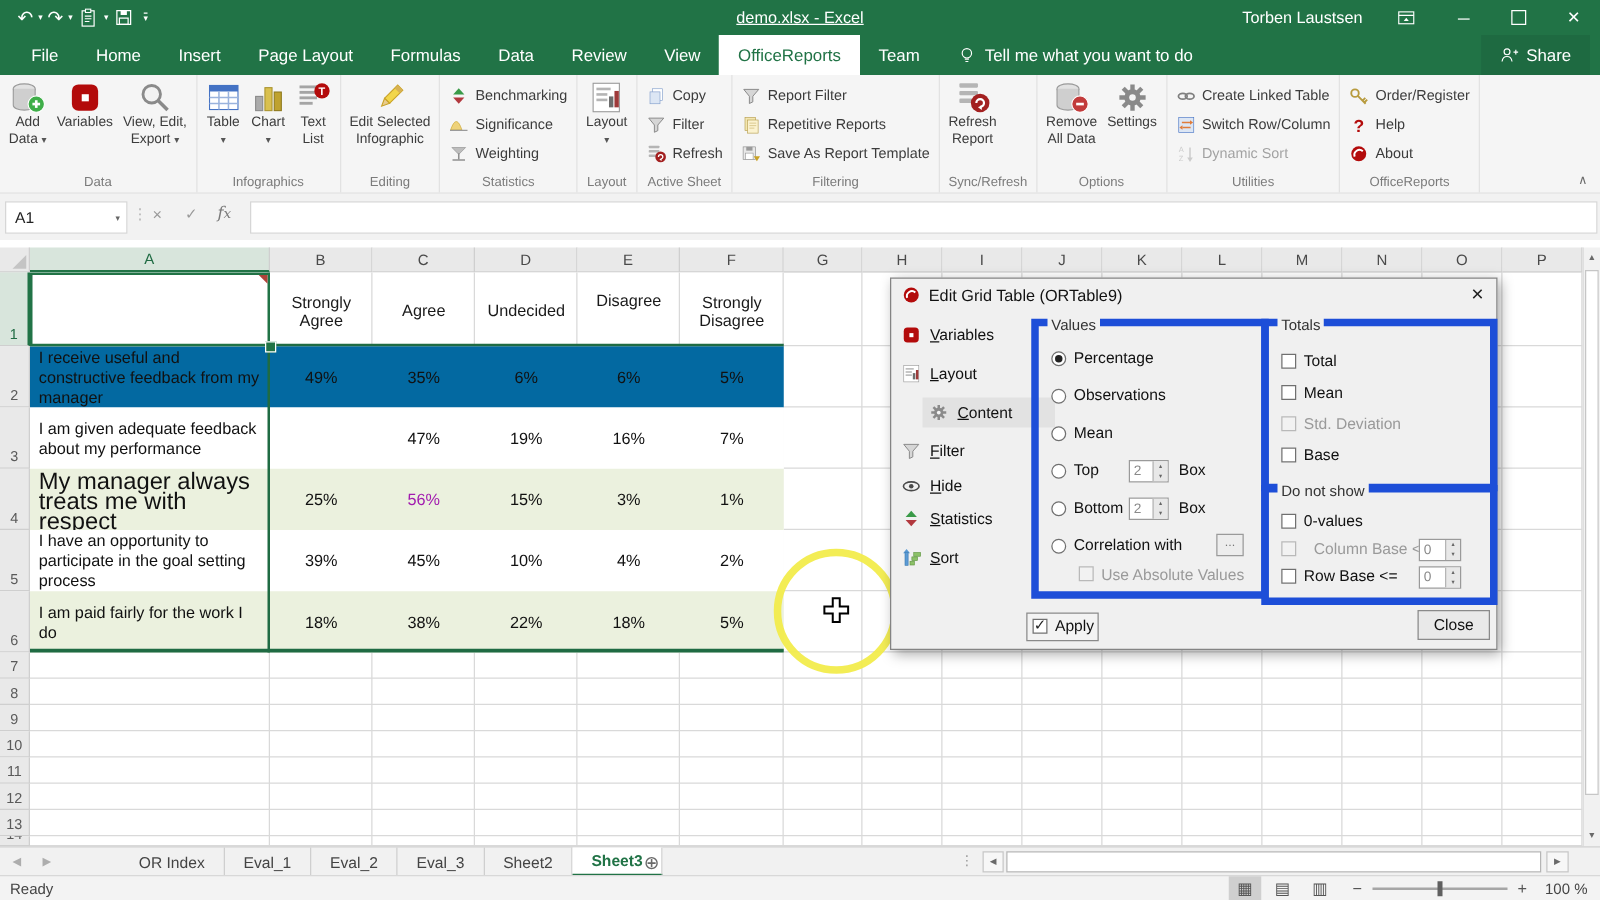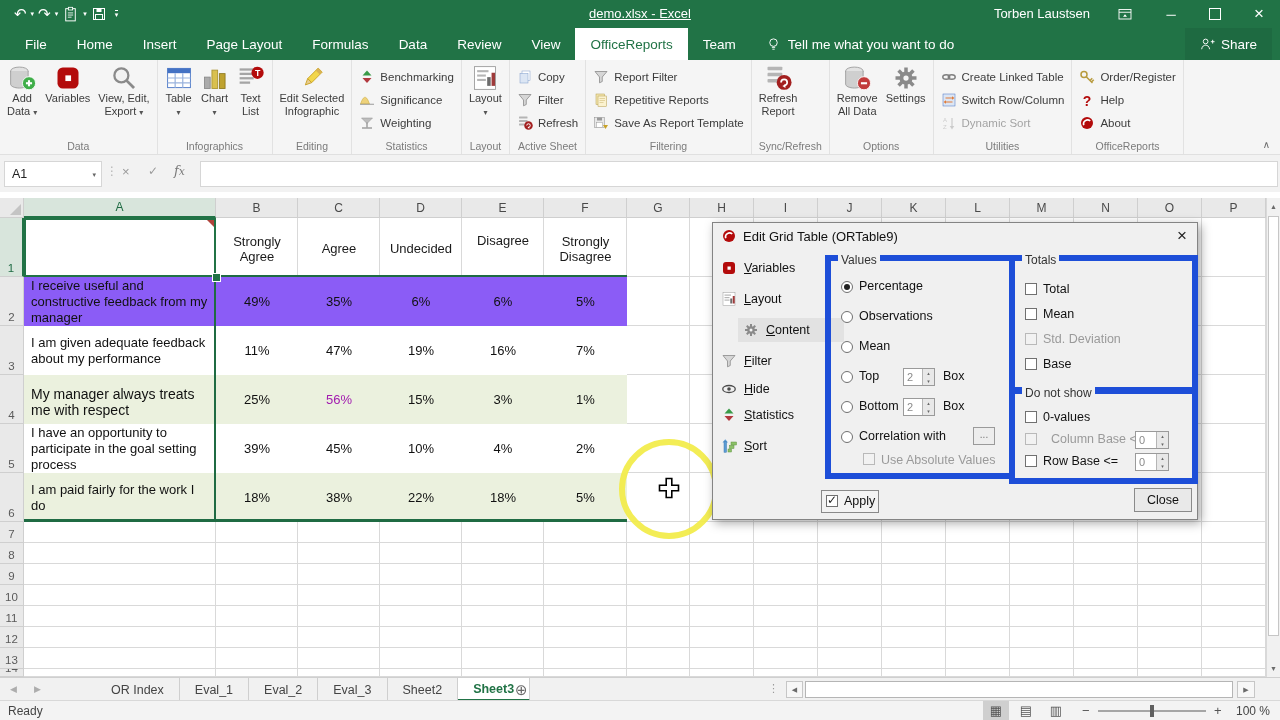--- a/index.html
+++ b/index.html
@@ -541,38 +541,37 @@
         <div style="position: absolute; left: 273px; top: 0px; width: 1px; height: 59px; background: rgb(217, 217, 217);"></div>
         <div style="position: absolute; left: 355px; top: 0px; width: 1px; height: 59px; background: rgb(217, 217, 217);"></div>
         <div style="position: absolute; left: 437px; top: 0px; width: 1px; height: 59px; background: rgb(217, 217, 217);"></div>
         <div style="position: absolute; left: 519px; top: 0px; width: 1px; height: 59px; background: rgb(217, 217, 217);"></div>
         <div style="position: absolute; left: 602px; top: 0px; width: 1px; height: 59px; background: rgb(217, 217, 217);"></div>
         <div style="position: absolute; left: 192px; top: 0px; width: 82px; height: 57px; display: flex; align-items: center; justify-content: center; text-align: center; font-size: 13px; color: rgb(26, 26, 26); line-height: 15px; padding-top: 4px; box-sizing: border-box;">Strongly Agree</div>
         <div style="position: absolute; left: 274px; top: 0px; width: 82px; height: 57px; display: flex; align-items: center; justify-content: center; text-align: right; font-size: 13px; color: rgb(26, 26, 26); line-height: 15px; padding-top: 4px; box-sizing: border-box;">Agree</div>
         <div style="position: absolute; left: 356px; top: 0px; width: 82px; height: 57px; display: flex; align-items: center; justify-content: center; text-align: center; font-size: 13px; color: rgb(26, 26, 26); line-height: 15px; padding-top: 4px; box-sizing: border-box;">Undecided</div>
         <div style="position: absolute; left: 438px; top: 0px; width: 82px; height: 45px; display: flex; align-items: center; justify-content: center; text-align: center; font-size: 13px; color: rgb(26, 26, 26); line-height: 15px; padding-top: 0; box-sizing: border-box;">Disagree</div>
         <div style="position: absolute; left: 520px; top: 0px; width: 83px; height: 57px; display: flex; align-items: center; justify-content: center; text-align: center; font-size: 13px; color: rgb(26, 26, 26); line-height: 15px; padding-top: 4px; box-sizing: border-box;">Strongly Disagree</div>
-        <div style="position: absolute; left: 0px; top: 59px; width: 603px; height: 49px; background: #8b5cf6;">
+        <div style="position: absolute; left: 0px; top: 59px; width: 603px; height: 49px; background: #0369a1;">
           <div style="position: absolute; left: 0px; top: 0px; width: 188px; height: 49px; display: flex; align-items: center; font-size: 13px; line-height: 16px; color: rgb(17, 17, 17); padding-left: 7px; box-sizing: border-box;">I receive useful and constructive feedback from my manager</div>
           <div style="position: absolute; left: 192px; top: 0px; width: 82px; height: 49px; display: flex; align-items: center; justify-content: center; font-size: 13px; color: rgb(17, 17, 17);">49%</div>
           <div style="position: absolute; left: 274px; top: 0px; width: 82px; height: 49px; display: flex; align-items: center; justify-content: center; font-size: 13px; color: rgb(17, 17, 17);">35%</div>
           <div style="position: absolute; left: 356px; top: 0px; width: 82px; height: 49px; display: flex; align-items: center; justify-content: center; font-size: 13px; color: rgb(17, 17, 17);">6%</div>
           <div style="position: absolute; left: 438px; top: 0px; width: 82px; height: 49px; display: flex; align-items: center; justify-content: center; font-size: 13px; color: rgb(17, 17, 17);">6%</div>
           <div style="position: absolute; left: 520px; top: 0px; width: 83px; height: 49px; display: flex; align-items: center; justify-content: center; font-size: 13px; color: rgb(17, 17, 17);">5%</div>
         </div>
         <div style="position: absolute; left: 0px; top: 108px; width: 603px; height: 49px; background: rgb(255, 255, 255);">
           <div style="position: absolute; left: 0px; top: 0px; width: 188px; height: 49px; display: flex; align-items: center; font-size: 13px; line-height: 16px; color: rgb(17, 17, 17); padding-left: 7px; box-sizing: border-box;">I am given adequate feedback about my performance</div>
-          <div style="position: absolute; left: 192px; top: 0px; width: 82px; height: 49px; display: flex; align-items: center; justify-content: center; font-size: 13px; color: rgb(17, 17, 17);">11%</div>
           <div style="position: absolute; left: 274px; top: 0px; width: 82px; height: 49px; display: flex; align-items: center; justify-content: center; font-size: 13px; color: rgb(17, 17, 17);">47%</div>
           <div style="position: absolute; left: 356px; top: 0px; width: 82px; height: 49px; display: flex; align-items: center; justify-content: center; font-size: 13px; color: rgb(17, 17, 17);">19%</div>
           <div style="position: absolute; left: 438px; top: 0px; width: 82px; height: 49px; display: flex; align-items: center; justify-content: center; font-size: 13px; color: rgb(17, 17, 17);">16%</div>
           <div style="position: absolute; left: 520px; top: 0px; width: 83px; height: 49px; display: flex; align-items: center; justify-content: center; font-size: 13px; color: rgb(17, 17, 17);">7%</div>
         </div>
         <div style="position: absolute; left: 0px; top: 157px; width: 603px; height: 49px; background: rgb(235, 241, 222);">
-          <div style="position: absolute; left: 0px; top: 0px; width: 188px; height: 53px; display: flex; align-items: center; font-size: 14px; line-height: 16px; color: rgb(17, 17, 17); padding-left: 7px; box-sizing: border-box;">My manager always treats me with respect</div>
+          <div style="position: absolute; left: 0px; top: 0px; width: 188px; height: 53px; display: flex; align-items: center; font-size: 19px; line-height: 16px; color: rgb(17, 17, 17); padding-left: 7px; box-sizing: border-box;">My manager always treats me with respect</div>
           <div style="position: absolute; left: 192px; top: 0px; width: 82px; height: 49px; display: flex; align-items: center; justify-content: center; font-size: 13px; color: rgb(17, 17, 17);">25%</div>
           <div style="position: absolute; left: 274px; top: 0px; width: 82px; height: 49px; display: flex; align-items: center; justify-content: center; font-size: 13px; color: #a21caf;">56%</div>
           <div style="position: absolute; left: 356px; top: 0px; width: 82px; height: 49px; display: flex; align-items: center; justify-content: center; font-size: 13px; color: rgb(17, 17, 17);">15%</div>
           <div style="position: absolute; left: 438px; top: 0px; width: 82px; height: 49px; display: flex; align-items: center; justify-content: center; font-size: 13px; color: rgb(17, 17, 17);">3%</div>
           <div style="position: absolute; left: 520px; top: 0px; width: 83px; height: 49px; display: flex; align-items: center; justify-content: center; font-size: 13px; color: rgb(17, 17, 17);">1%</div>
         </div>
         <div style="position: absolute; left: 0px; top: 206px; width: 603px; height: 49px; background: rgb(255, 255, 255);">
           <div style="position: absolute; left: 0px; top: 0px; width: 188px; height: 49px; display: flex; align-items: center; font-size: 13px; line-height: 16px; color: rgb(17, 17, 17); padding-left: 7px; box-sizing: border-box;">I have an opportunity to participate in the goal setting process</div>
           <div style="position: absolute; left: 192px; top: 0px; width: 82px; height: 49px; display: flex; align-items: center; justify-content: center; font-size: 13px; color: rgb(17, 17, 17);">39%</div>
           <div style="position: absolute; left: 274px; top: 0px; width: 82px; height: 49px; display: flex; align-items: center; justify-content: center; font-size: 13px; color: rgb(17, 17, 17);">45%</div>

